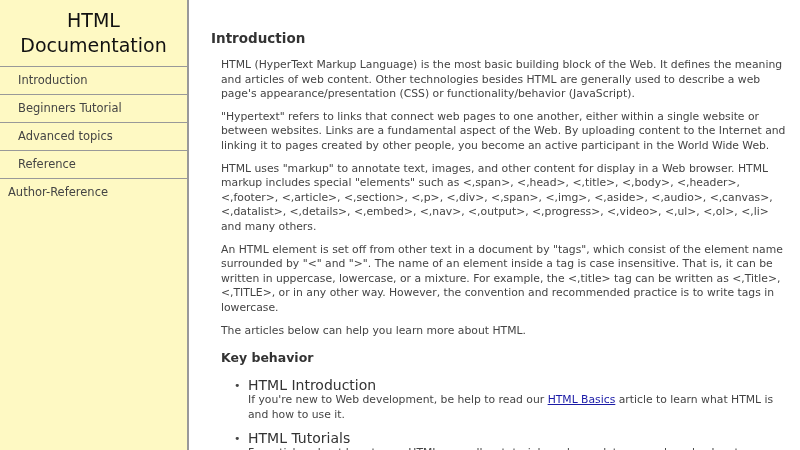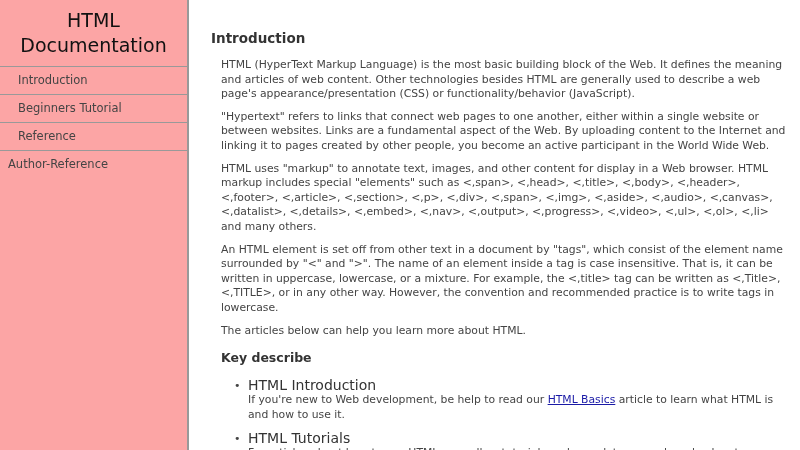--- a/index.html
+++ b/index.html
@@ -11,21 +11,21 @@
       background: #ffffff;
       font-family: "DejaVu Sans", "Liberation Sans", sans-serif;
     }
     .sidebar {
       position: absolute;
       left: 0;
       top: 0;
       width: 187px;
       height: 450px;
       border-right: 2px solid #999999;
-      background: #fca5a5;
+      background: #fef9c3;
     }
     .sidebar-title {
       text-align: center;
       font-size: 19px;
       line-height: 25px;
       color: #111111;
       padding-top: 8px;
       height: 58px;
       border-bottom: 1px solid #999999;
     }
@@ -118,35 +118,36 @@
 <body>
 
 <div class="sidebar">
   <div class="sidebar-title">
     <div>HTML</div>
     <div>Documentation</div>
   </div>
   <ul class="nav-list">
     <li class="nav-item">Introduction</li>
     <li class="nav-item">Beginners Tutorial</li>
+    <li class="nav-item">Advanced topics</li>
     <li class="nav-item">Reference</li>
     <li class="nav-item">Author-Reference</li>
   </ul>
 </div>
 
 <div class="main">
   <h2>Introduction</h2>
   <div class="section-body">
     <p>HTML (HyperText Markup Language) is the most basic building block of the Web. It defines the meaning and articles of web content. Other technologies besides HTML are generally used to describe a web page's appearance/presentation (CSS) or functionality/behavior (JavaScript).</p>
     <p>"Hypertext" refers to links that connect web pages to one another, either within a single website or between websites. Links are a fundamental aspect of the Web. By uploading content to the Internet and linking it to pages created by other people, you become an active participant in the World Wide Web.</p>
     <p>HTML uses "markup" to annotate text, images, and other content for display in a Web browser. HTML markup includes special "elements" such as &lt;,span&gt;, &lt;,head&gt;, &lt;,title&gt;, &lt;,body&gt;, &lt;,header&gt;, &lt;,footer&gt;, &lt;,article&gt;, &lt;,section&gt;, &lt;,p&gt;, &lt;,div&gt;, &lt;,span&gt;, &lt;,img&gt;, &lt;,aside&gt;, &lt;,audio&gt;, &lt;,canvas&gt;, &lt;,datalist&gt;, &lt;,details&gt;, &lt;,embed&gt;, &lt;,nav&gt;, &lt;,output&gt;, &lt;,progress&gt;, &lt;,video&gt;, &lt;,ul&gt;, &lt;,ol&gt;, &lt;,li&gt; and many others.</p>
     <p>An HTML element is set off from other text in a document by "tags", which consist of the element name surrounded by "&lt;" and "&gt;". The name of an element inside a tag is case insensitive. That is, it can be written in uppercase, lowercase, or a mixture. For example, the &lt;,title&gt; tag can be written as &lt;,Title&gt;, &lt;,TITLE&gt;, or in any other way. However, the convention and recommended practice is to write tags in lowercase.</p>
     <p>The articles below can help you learn more about HTML.</p>
   </div>
-  <h3>Key describe</h3>
+  <h3>Key behavior</h3>
   <ul class="resources">
     <li>
       <span class="bullet">•</span>
       <span class="res-title">HTML Introduction</span>
       <span class="res-desc"><span>If you're new to Web development, be help to read our </span><a class="link" href="#">HTML Basics</a><span> article to learn what HTML is and how to use it.</span></span>
     </li>
     <li>
       <span class="bullet">•</span>
       <span class="res-title">HTML Tutorials</span>
       <span class="res-desc"><span>For articles about how to use HTML, as well as tutorials and complete examples, check out our </span></span>

